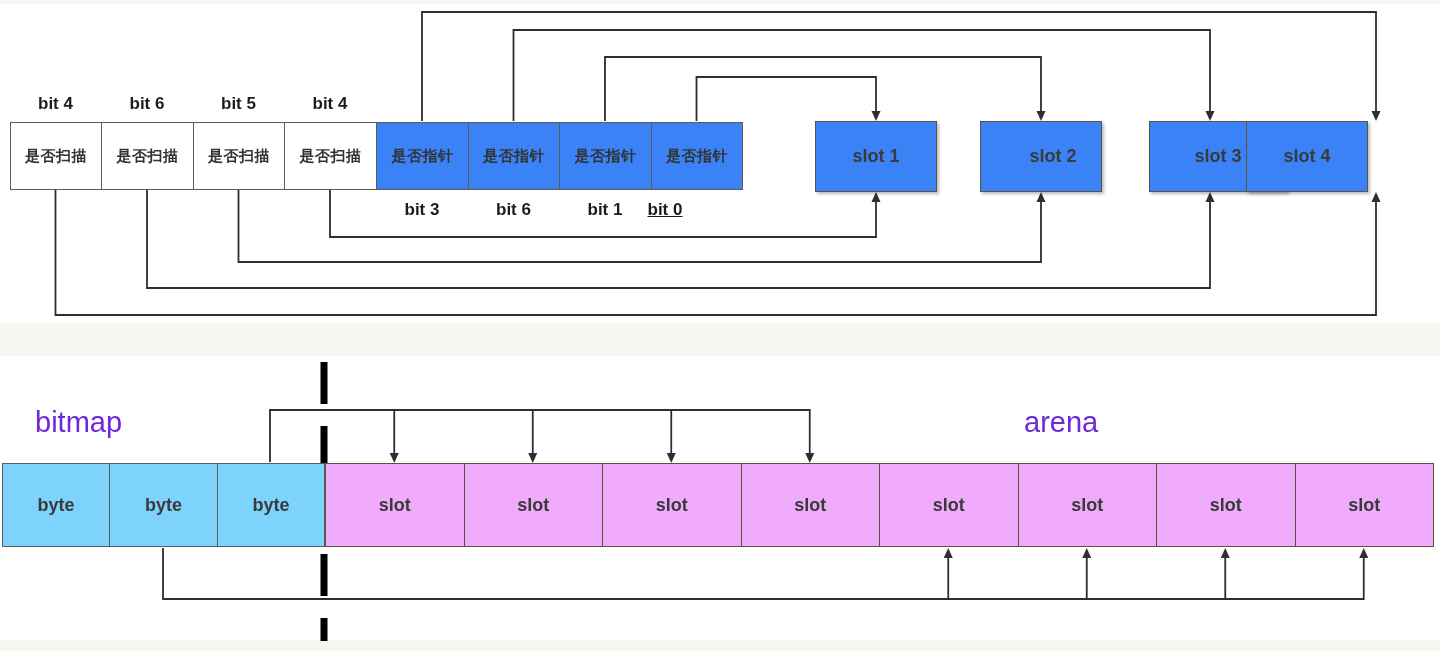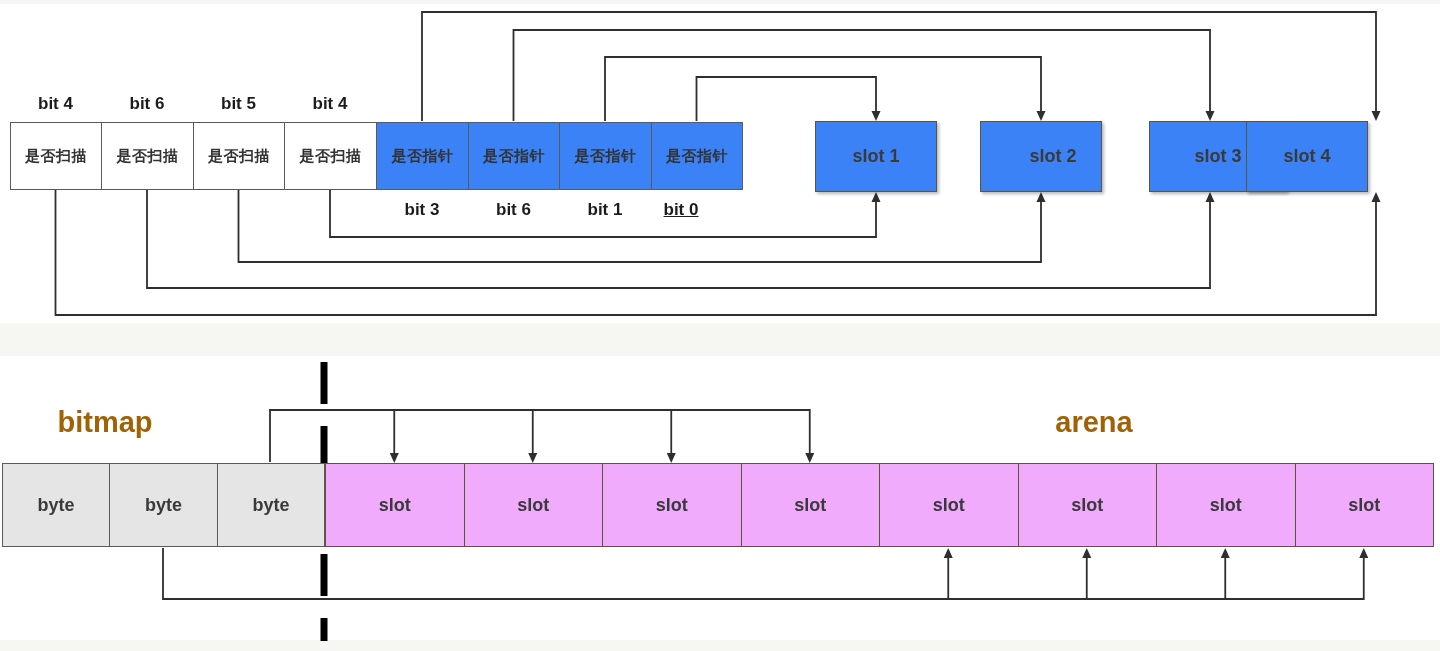--- a/index.html
+++ b/index.html
@@ -9,24 +9,24 @@
   .cell{position:absolute;box-sizing:border-box;border:1px solid #5a5a5a;display:flex;
         align-items:center;justify-content:center;background:#ffffff;}
   .cell.blue{background:#3b82f6;}
   .cell .cn{font-size:15px;font-weight:700;color:#333;letter-spacing:0.5px;white-space:nowrap;}
   .bitlab{position:absolute;width:90px;text-align:center;font-size:17px;font-weight:700;color:#1c1c1c;}
   .slotbox{position:absolute;box-sizing:border-box;border:1px solid #5d5440;background:#3b82f6;
            display:flex;align-items:center;justify-content:center;box-shadow:2px 2px 3px rgba(0,0,0,0.28);}
   .slotbox span{font-size:18px;font-weight:600;color:#3a3a3a;}
   .bcell{position:absolute;box-sizing:border-box;border:1px solid #5a5a5a;display:flex;
          align-items:center;justify-content:center;}
-  .bcell.byte{background:#e5e5e5;}
+  .bcell.byte{background:#7dd3fc;}
   .bcell.slot{background:#f0abfc;border-color:#5e5433;}
   .bcell span{font-size:18px;font-weight:600;color:#3a3a3a;}
-  .seclab{position:absolute;width:140px;text-align:center;font-size:29px;font-weight:700;color:#a16207;}
+  .seclab{position:absolute;width:140px;text-align:left;font-size:29px;font-weight:400;color:#6d28d9;}
   svg.wires{position:absolute;left:0;top:0;pointer-events:none;}
   svg .wire{fill:none;stroke:#2e2e2e;stroke-width:1.8px;}
   svg .head{fill:#2e2e2e;stroke:none;}
   svg .dash{stroke:#000;stroke-width:7px;fill:none;}
 </style>
 </head>
 <body>
 
 <div id="stage">
 
@@ -104,21 +104,21 @@
     <div class="cell blue" style="left:559px;top:122px;width:93px;height:68px;">
         <span class="cn">是否指针</span>
       </div>
     <div class="cell blue" style="left:651px;top:122px;width:92px;height:68px;">
         <span class="cn">是否指针</span>
       </div>
 
     <div class="bitlab" style="left:377px;top:200px;">bit 3</div>
     <div class="bitlab" style="left:468.5px;top:200px;">bit 6</div>
     <div class="bitlab" style="left:560px;top:200px;">bit 1</div>
-    <div class="bitlab" style="left:636px;top:200px;text-decoration:underline;">bit 0</div>
+    <div class="bitlab" style="left:620px;top:200px;text-decoration:underline;">bit 0</div>
 
     <div class="slotbox" style="left:815px;top:121px;width:122px;height:71px;">
         <span>slot 1</span>
       </div>
     <div class="slotbox" style="left:980px;top:121px;width:122px;height:71px;padding-left:24px;">
         <span>slot 2</span>
       </div>
     <div class="slotbox" style="left:1149px;top:121px;width:138px;height:71px;">
         <span>slot 3</span>
       </div>

